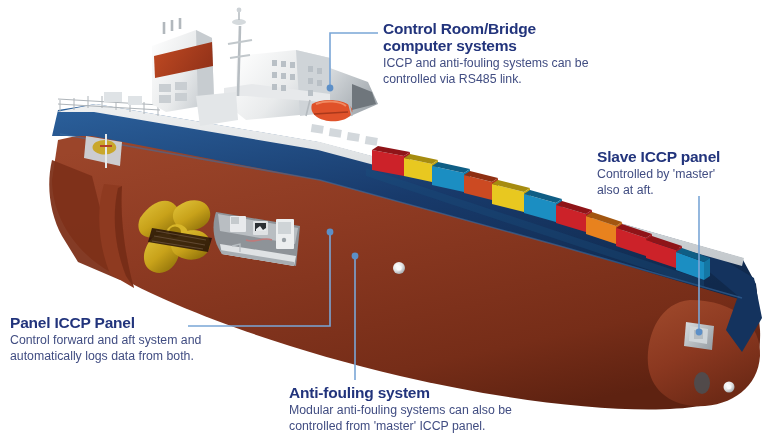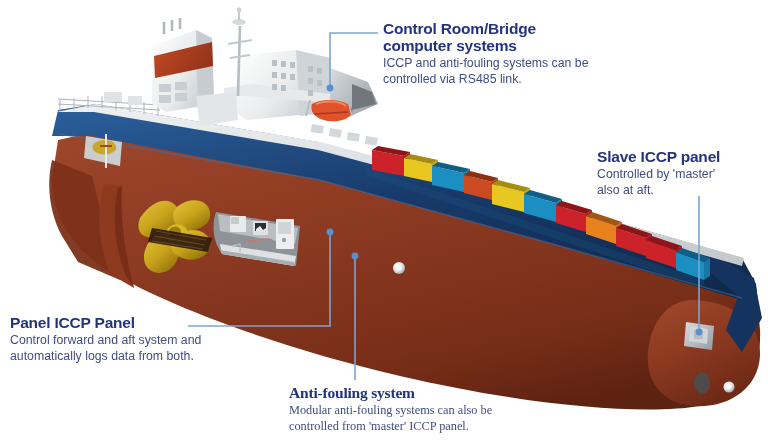--- a/index.html
+++ b/index.html
@@ -10,21 +10,21 @@
 
   .callout{position:absolute;}
   .co-title{font-weight:bold;font-size:15.5px;line-height:17px;
             color:#22347c;letter-spacing:-0.2px;white-space:pre-line;margin:0 0 1px 0;}
   .co-body{font-size:12.3px;line-height:16px;color:#414d82;
            white-space:pre-line;margin:0;}
 
   #co-control{left:383px;top:20px;width:262px;}
   #co-slave{left:589px;top:148px;width:175px;margin-left:8px;}
   #co-master{left:10px;top:314px;width:240px;}
-  #co-anti{left:289px;top:384px;width:270px;font-family:Liberation Serif, serif;}
+  #co-anti{left:289px;top:384px;width:270px;}
 </style>
 </head>
 <body>
 
 <div id="stage">
 
   <svg class="art" viewBox="0 0 768 444">
     <defs>
       <linearGradient id="gNavy" x1="0" y1="0" x2="0.35" y2="1">
         <stop offset="0" stop-color="#24558f"></stop>

